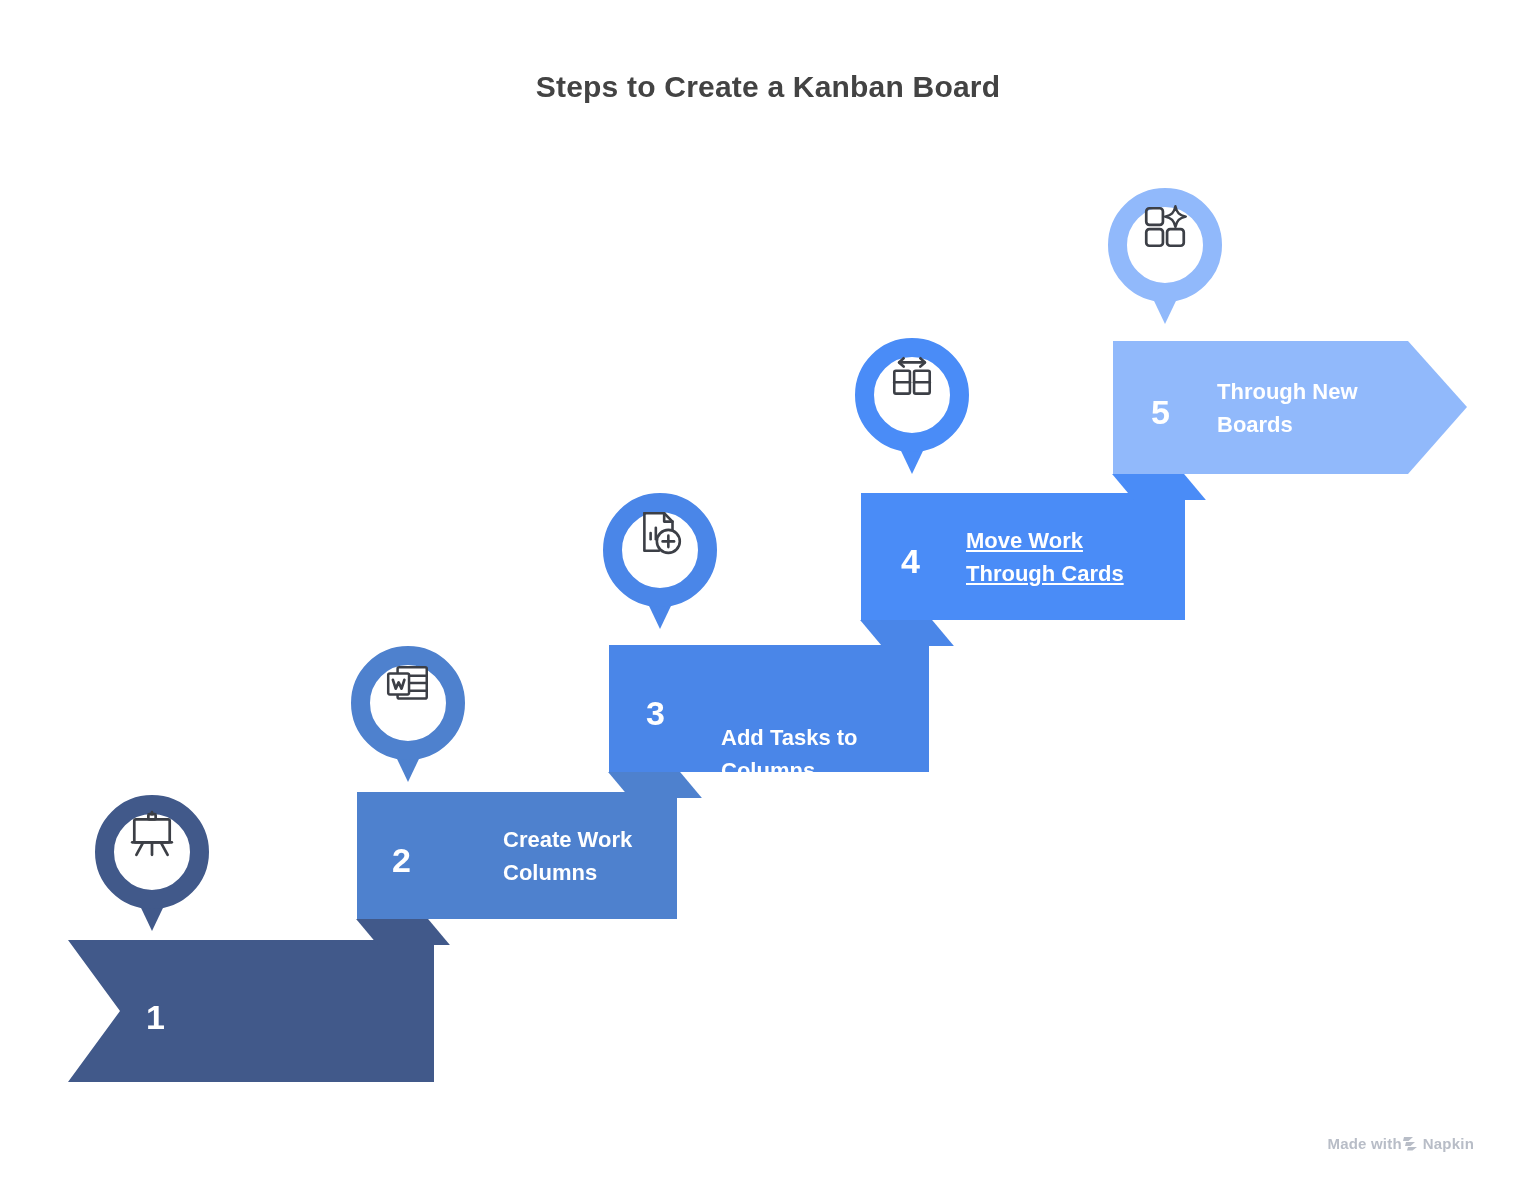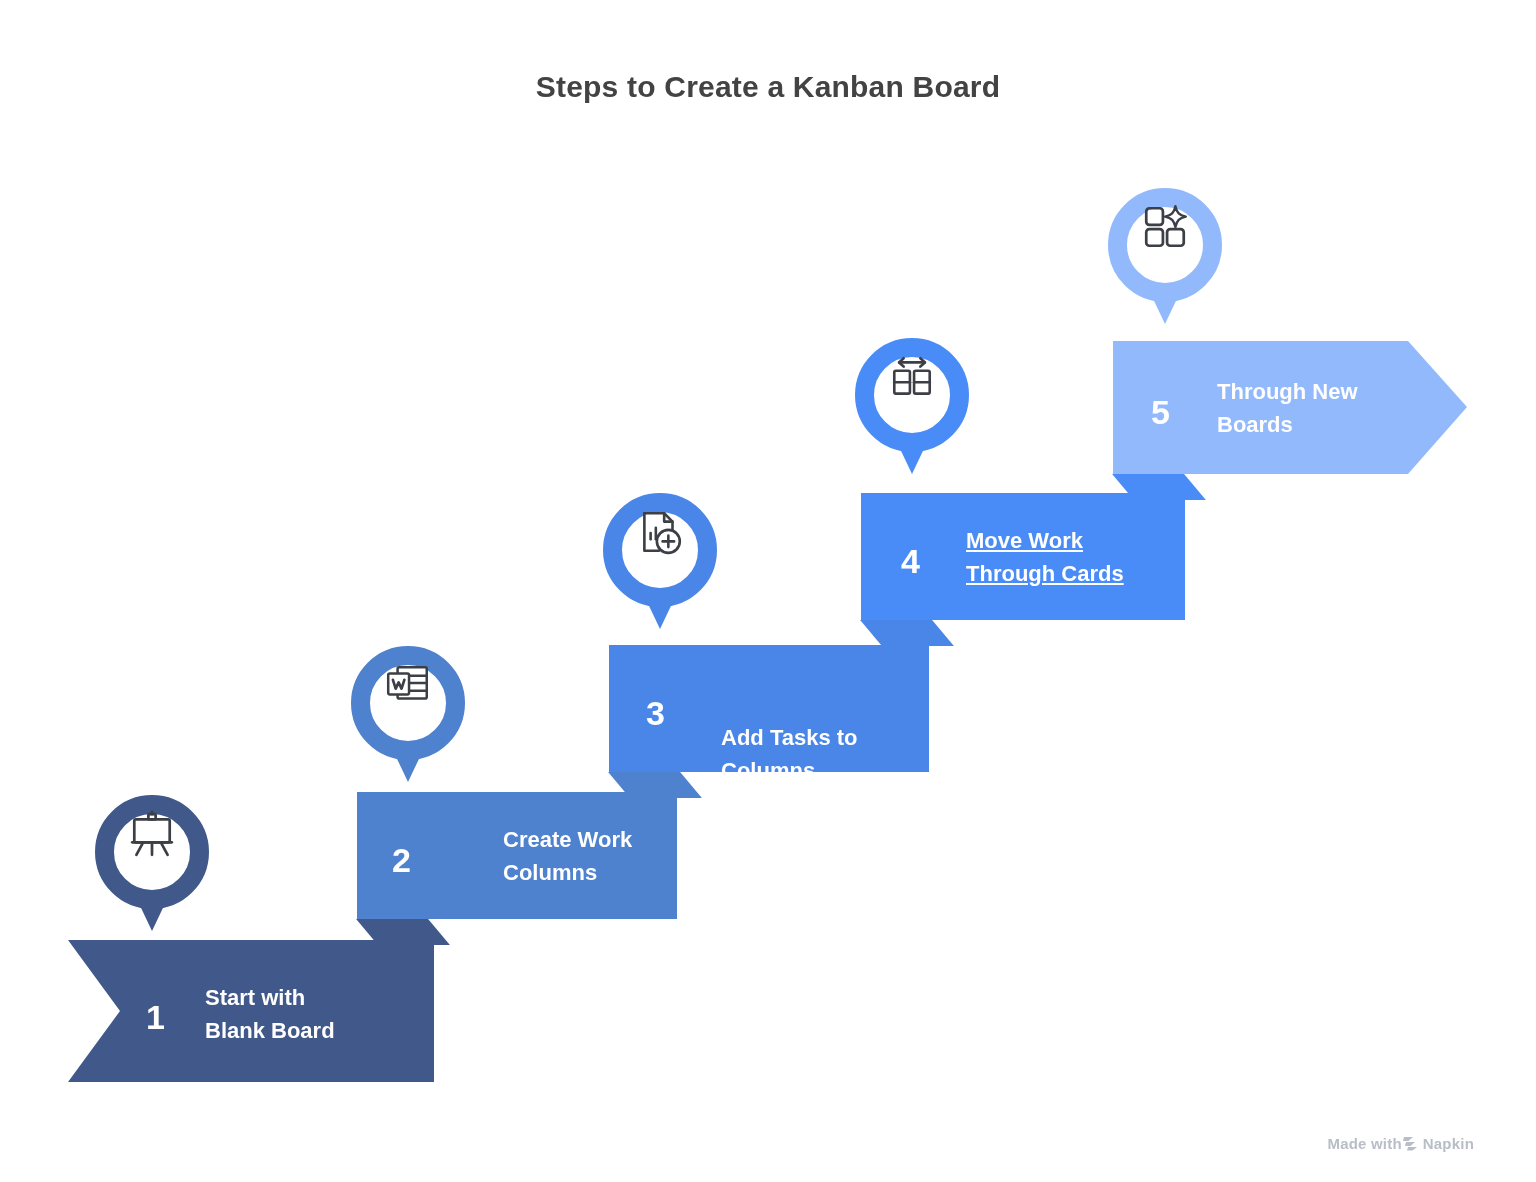--- a/index.html
+++ b/index.html
@@ -136,22 +136,20 @@
 
 <div id="canvas">
 
   <div id="chart-title">Steps to Create a Kanban Board</div>
 
   <div class="step" style="left:68px; top:940px; width:366px; height:142px;">
     <svg class="step-bar" width="366" height="142" viewBox="0 0 366 142">
       <polygon points="0,0 366,0 366,142 0,142 52,71" fill="#41598a"></polygon>
     </svg>
     <div class="step-number" style="left:78px; top:60px;">1</div>
-    <div class="step-label" style="left:137px; top:41px; width:220px;">Start with
-Blank Board</div>
   </div>
 
   <div class="step" style="left:357px; top:792px; width:320px; height:127px;">
     <svg class="step-bar" width="320" height="127" viewBox="0 0 320 127">
       <rect x="0" y="0" width="320" height="127" fill="#4e81ce"></rect>
     </svg>
     <div class="step-connector" style="left:10px; top:127px; background:#41598a;"></div>
     <div class="step-number" style="left:35px; top:51px;">2</div>
     <div class="step-label" style="left:98px; top:31px; width:220px;margin-left:48px;">Create Work
 Columns</div>

